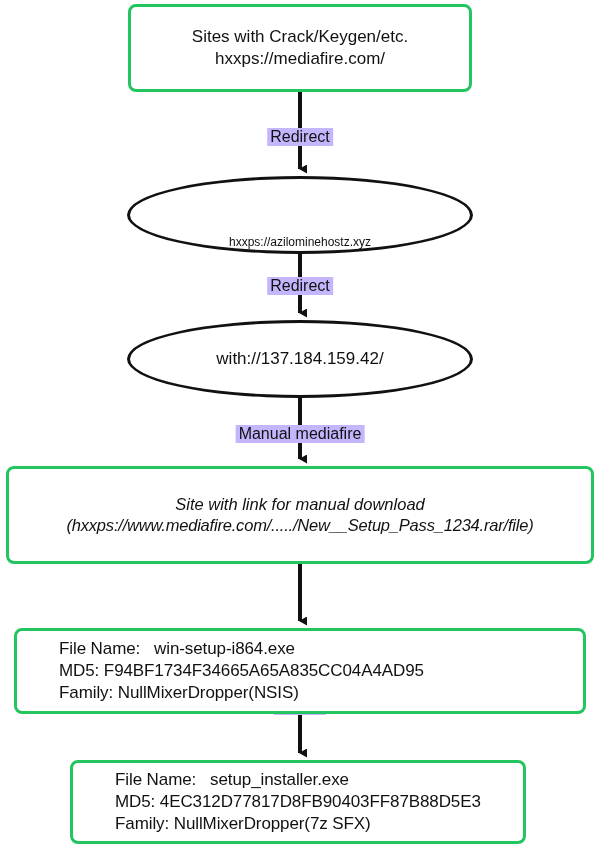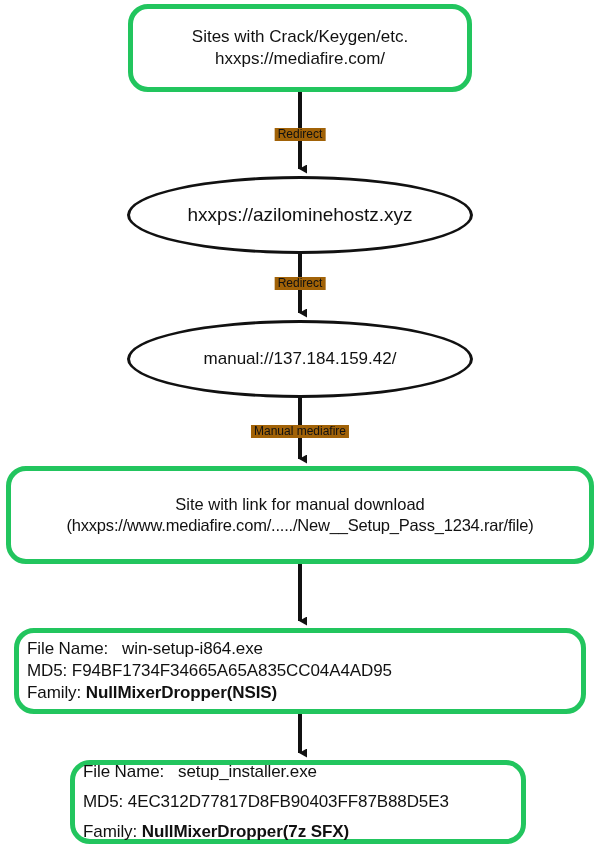--- a/index.html
+++ b/index.html
@@ -31,88 +31,90 @@
     background: #ffffff;
     display: flex;
     flex-direction: column;
     align-items: center;
     justify-content: center;
     text-align: center;
     line-height: 1.30;
   }
 
   .rounded-box {
-    border: 5px solid #22c55e;
-    border-radius: 20px;
+    border: 3px solid #22c55e;
+    border-radius: 8px;
   }
 
   .ellipse {
     border: 3px solid #111111;
     border-radius: 50%;
   }
 
   .left-box {
     align-items: flex-start;
     text-align: left;
   }
   .left-box .line {
-    padding-left: 8px;
+    padding-left: 0;
+    margin-left: 42px;
   }
 
   .line {
     white-space: nowrap;
   }
 
   
   #node-origin-site {
     left: 128px;  top: 4px;   width: 344px; height: 88px;
     font-size: 17px;
   }
   #node-redirect-host {
     left: 127px;  top: 176px; width: 346px; height: 78px;
-    font-size: 19px;
+    font-size: 12px;
+    justify-content: flex-end;
   }
   #node-redirect-ip {
     left: 127px;  top: 320px; width: 346px; height: 78px;
     font-size: 17px;
   }
   #node-download-site {
     left: 6px;    top: 466px; width: 588px; height: 98px;
     font-size: 16.5px;
+    font-style: italic;
   }
   #node-file-nsis {
     left: 14px;   top: 628px; width: 572px; height: 86px;
     font-size: 17px;
   }
   #node-file-7z {
     left: 70px;   top: 760px; width: 456px; height: 84px;
     font-size: 17px;
-    gap: 8px;
   }
 
   #node-download-site .line.url { letter-spacing: -0.2px; }
   #node-file-nsis .line, #node-file-7z .line { letter-spacing: -0.1px; }
 
-  .bold { font-weight: bold; }
+  .bold { font-weight: normal; }
 
   
   .edge {
     position: absolute;
     left: 0;
     top: 0;
     width: 600px;
     height: 848px;
     pointer-events: none;
   }
 
   .edge-label {
     position: absolute;
-    font-size: 12px;
+    font-size: 16px;
     color: #111111;
-    background: #a16207;
+    background: #c4b5fd;
     padding: 0 3px;
     white-space: nowrap;
     transform: translateX(-50%);
     line-height: 1.1;
   }
   #edge-label-redirect-1 { left: 300px; top: 128px; }
   #edge-label-redirect-2 { left: 300px; top: 277px; }
   #edge-label-manual-navigate { left: 300px; top: 425px; }
   #edge-label-manual-download { left: 300px; top: 589px; }
   #edge-label-drop { left: 300px; top: 697px; }
@@ -148,21 +150,21 @@
   <div class="node rounded-box" id="node-origin-site">
     <div class="line">Sites with Crack/Keygen/etc.</div>
     <div class="line">hxxps://mediafire.com/</div>
   </div>
 
   <div class="node ellipse" id="node-redirect-host">
     <div class="line">hxxps://azilominehostz.xyz</div>
   </div>
 
   <div class="node ellipse" id="node-redirect-ip">
-    <div class="line">manual://137.184.159.42/</div>
+    <div class="line">with://137.184.159.42/</div>
   </div>
 
   <div class="node rounded-box" id="node-download-site">
     <div class="line">Site with link for manual download</div>
     <div class="line url">(hxxps://www.mediafire.com/...../New__Setup_Pass_1234.rar/file)</div>
   </div>
 
   <div class="node rounded-box left-box" id="node-file-nsis">
     <div class="line">
       <span>File Name:</span>

